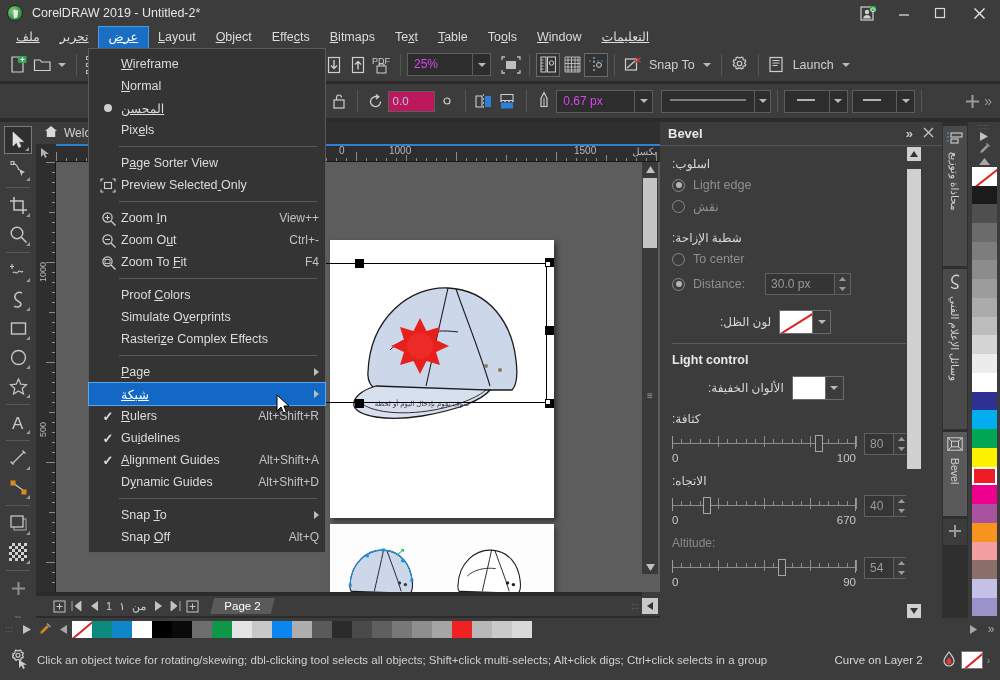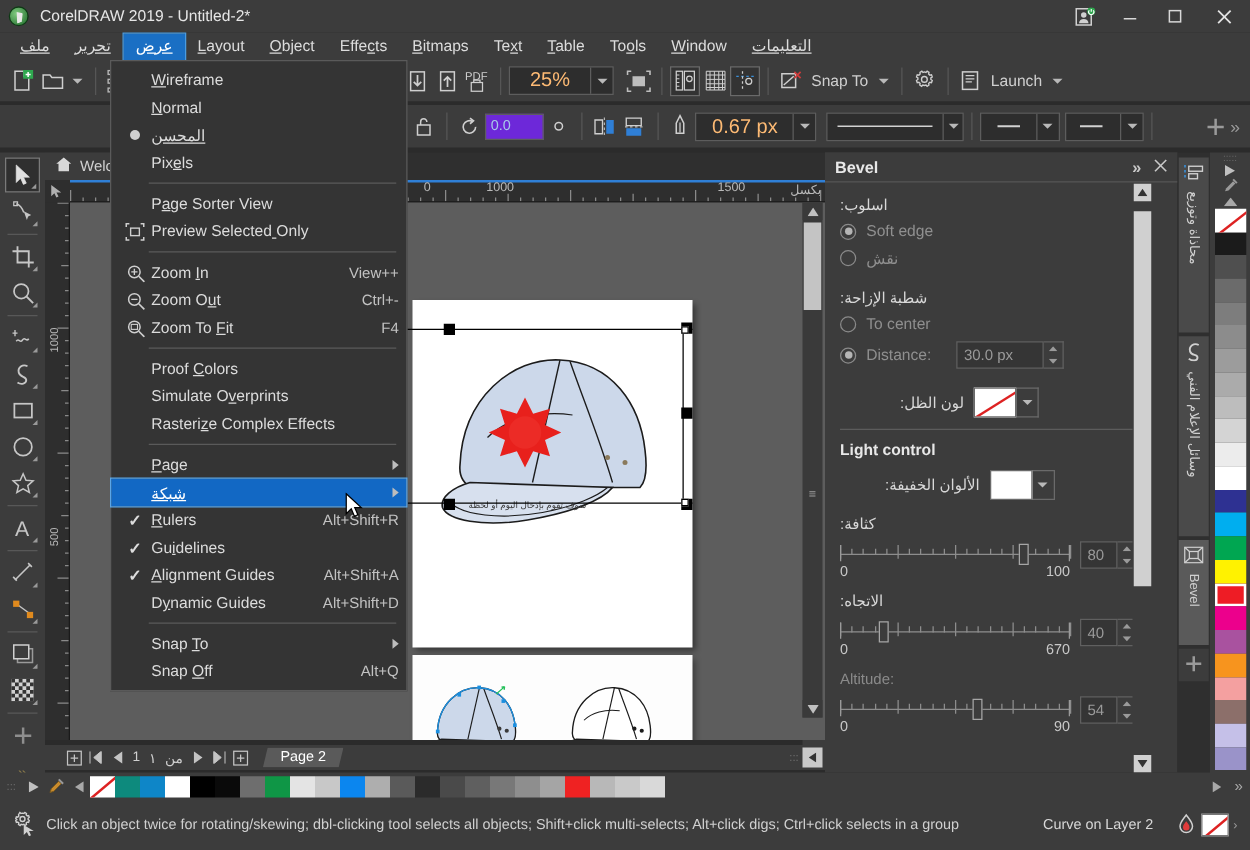--- a/index.html
+++ b/index.html
@@ -62,27 +62,27 @@
   .ticon {
     width: 24px; height: 24px; display: flex; align-items: center; justify-content: center;
     color: #cfcfcf; position: relative;
   }
   .ticon.boxed { border: 1px solid #6a6a6a; background: #333; }
   .caret-dn {
     width: 0; height: 0; border-left: 4px solid transparent; border-right: 4px solid transparent;
     border-top: 4px solid #b9b9b9; margin: 0 4px;
   }
   .numfield {
-    background: #6d28d9; border: 1px solid #5d5d5d; color: #a8c8e8;
+    background: #be185d; border: 1px solid #5d5d5d; color: #a8c8e8;
     height: 21px; line-height: 19px; padding: 0 4px; font-size: 11.5px;
   }
   .combo {
     display: flex; align-items: center; border: 1px solid #5d5d5d; background: #2d2d2d; height: 23px;
   }
-  .combo .cval { color: #fdba74; padding: 0 6px; font-size: 16px; flex: 1; line-height: 21px; text-align: center; }
+  .combo .cval { color: #d946ef; padding: 0 6px; font-size: 12px; flex: 1; line-height: 21px; }
   .combo .cbtn {
     width: 18px; height: 21px; display: flex; align-items: center; justify-content: center;
     border-left: 1px solid #5d5d5d;
   }
   .tlabel { color: #cfcfcf; font-size: 12.5px; padding: 0 4px; }
 
   
   .coordblk { display: flex; align-items: center; }
   .coordlbls { display: flex; flex-direction: column; font-size: 11px; color: #cfcfcf; margin-left: 4px; }
   .coordrow { display: flex; align-items: center; height: 17px; }
@@ -1148,21 +1148,21 @@
               <line x1="10" y1="1" x2="1" y2="10" stroke="#c8c8c8" stroke-width="1.3"></line>
             </svg>
         </span>
       </span>
     </div>
 
     <div class="docker-body">
       <div class="dk-lbl">اسلوب:</div>
       <div class="dk-radio-row">
         <span class="radio on"></span>
-        <span>Soft edge</span>
+        <span>Light edge</span>
       </div>
       <div class="dk-radio-row">
         <span class="radio"></span>
         <span class="dk-rtl">نقش</span>
       </div>
 
       <div style="height:10px"></div>
       <div class="dk-lbl">شطبة الإزاحة:</div>
       <div class="dk-radio-row">
         <span class="radio"></span>

